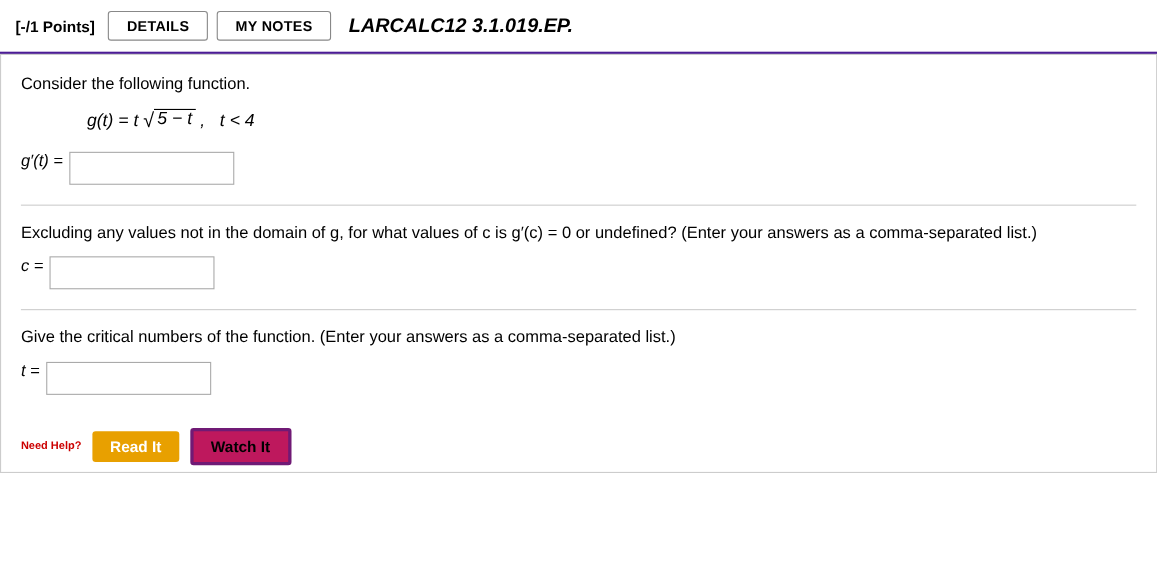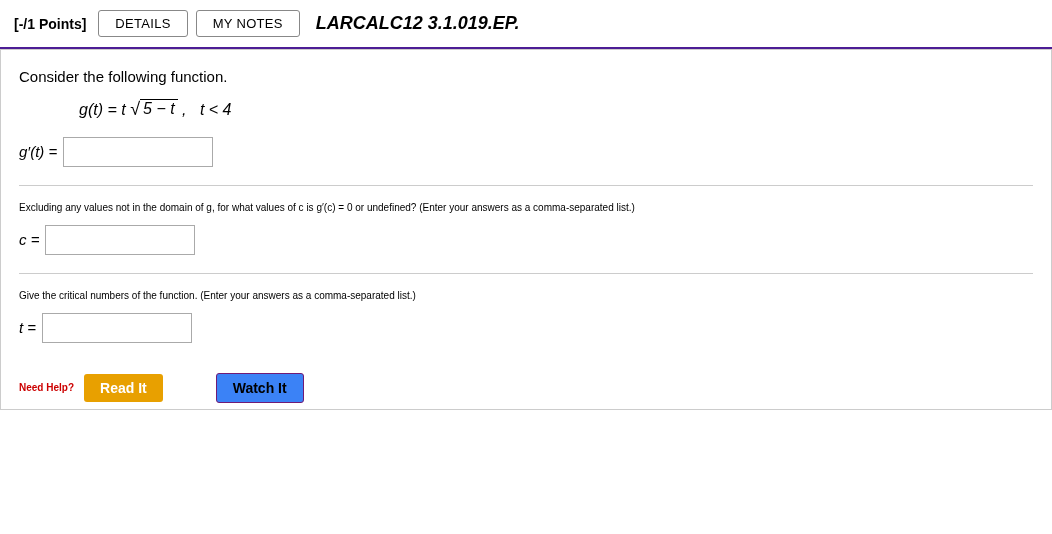--- a/index.html
+++ b/index.html
@@ -25,21 +25,21 @@
       font-size: 14px;
       font-weight: bold;
       margin-right: 4px;
     }
 
     .btn-header {
       border: 1.5px solid #888;
       background: #fff;
       padding: 5px 16px;
       font-size: 13px;
-      font-weight: normal;
+      font-weight: bold;
       cursor: pointer;
       border-radius: 3px;
       letter-spacing: 0.3px;
     }
 
     .course-code {
       font-size: 18px;
       font-weight: bold;
       margin-left: 8px;
       font-style: italic;
@@ -80,41 +80,40 @@
       font-style: italic;
     }
 
     .section-label {
       font-size: 15px;
       margin-bottom: 10px;
     }
 
     .answer-row {
       display: flex;
-      align-items: center;
       gap: 6px;
       margin-bottom: 18px;
     }
 
     .answer-label {
       font-size: 15px;
       font-style: italic;
     }
 
     .answer-input {
       border: 1.5px solid #aaa;
       width: 150px;
       height: 30px;
       padding: 2px 6px;
       font-size: 14px;
       outline: none;
     }
 
     .section-question {
-      font-size: 10px;
+      font-size: 15px;
       margin-bottom: 10px;
       line-height: 1.5;
     }
 
     .help-row {
       display: flex;
       align-items: center;
       gap: 10px;
       margin-top: 22px;
       padding-top: 8px;
@@ -134,24 +133,23 @@
       border-radius: 3px;
       border: none;
     }
 
     .btn-read {
       background: #e8a000;
       color: #fff;
     }
 
     .btn-watch {
-      background: #3b82f6;
+      background: #be185d;
       color: #000;
-      border: 1px solid #701a75;
-      margin-left: 43px;
+      border: 3px solid #701a75;
     }
 
     .divider-line {
       border: none;
       border-top: 1.5px solid #ccc;
       margin: 14px 0;
     }
   </style>
 </head>
 <body>

